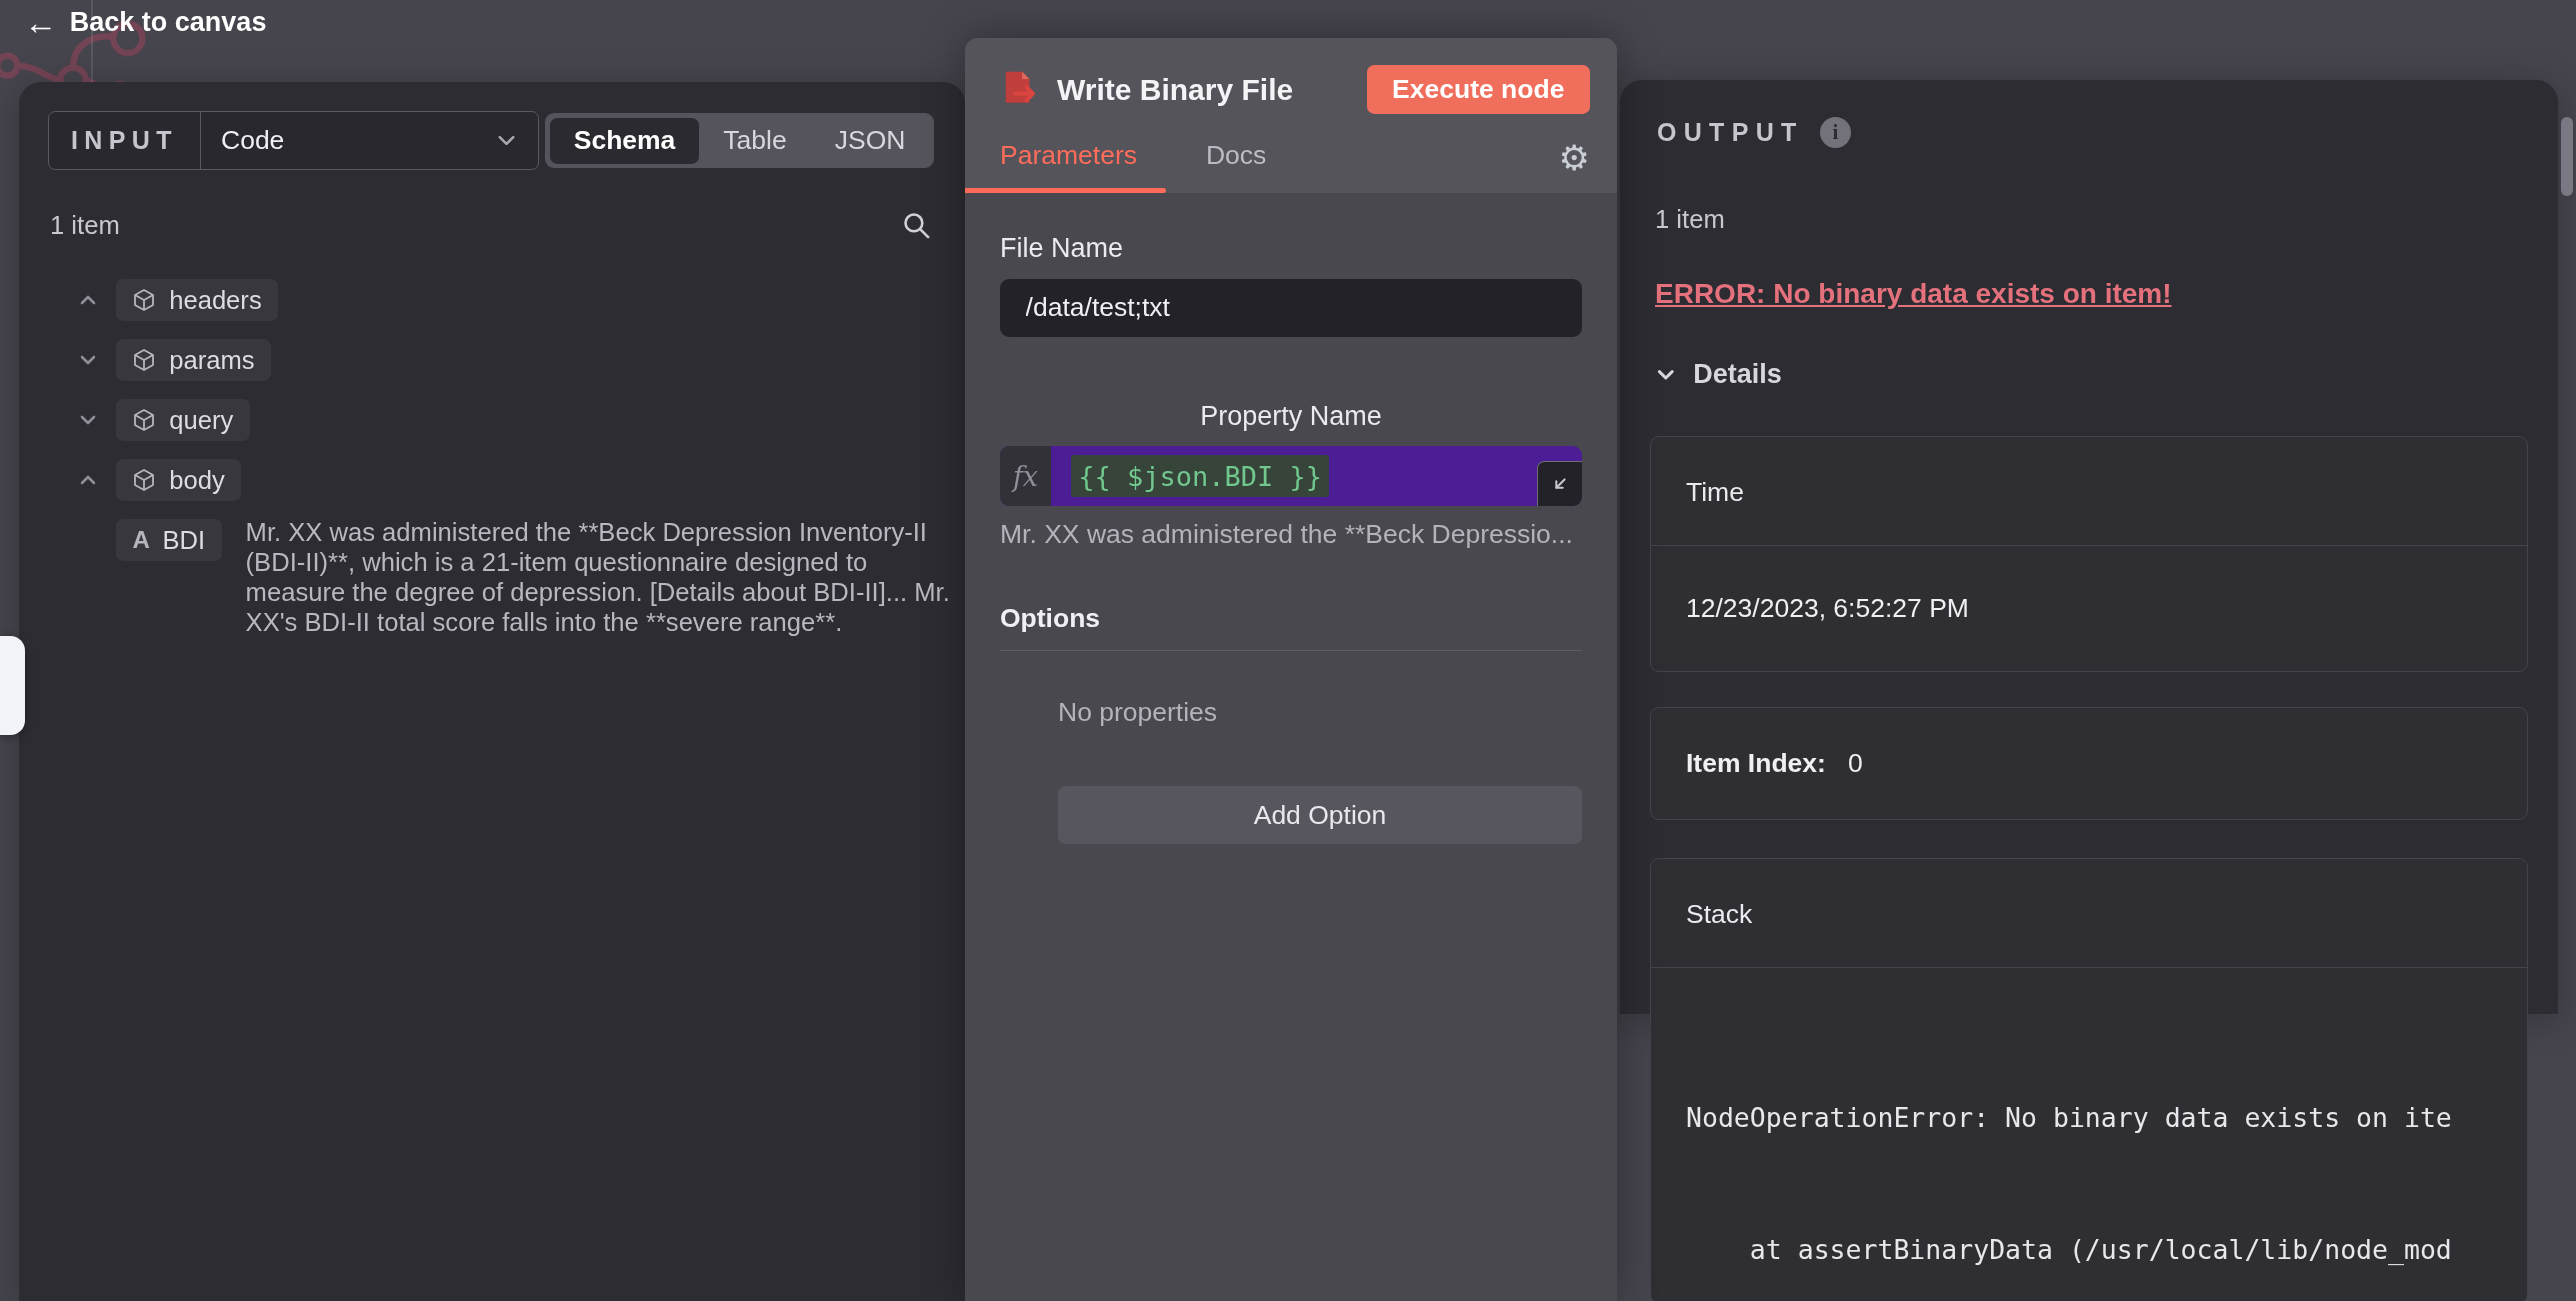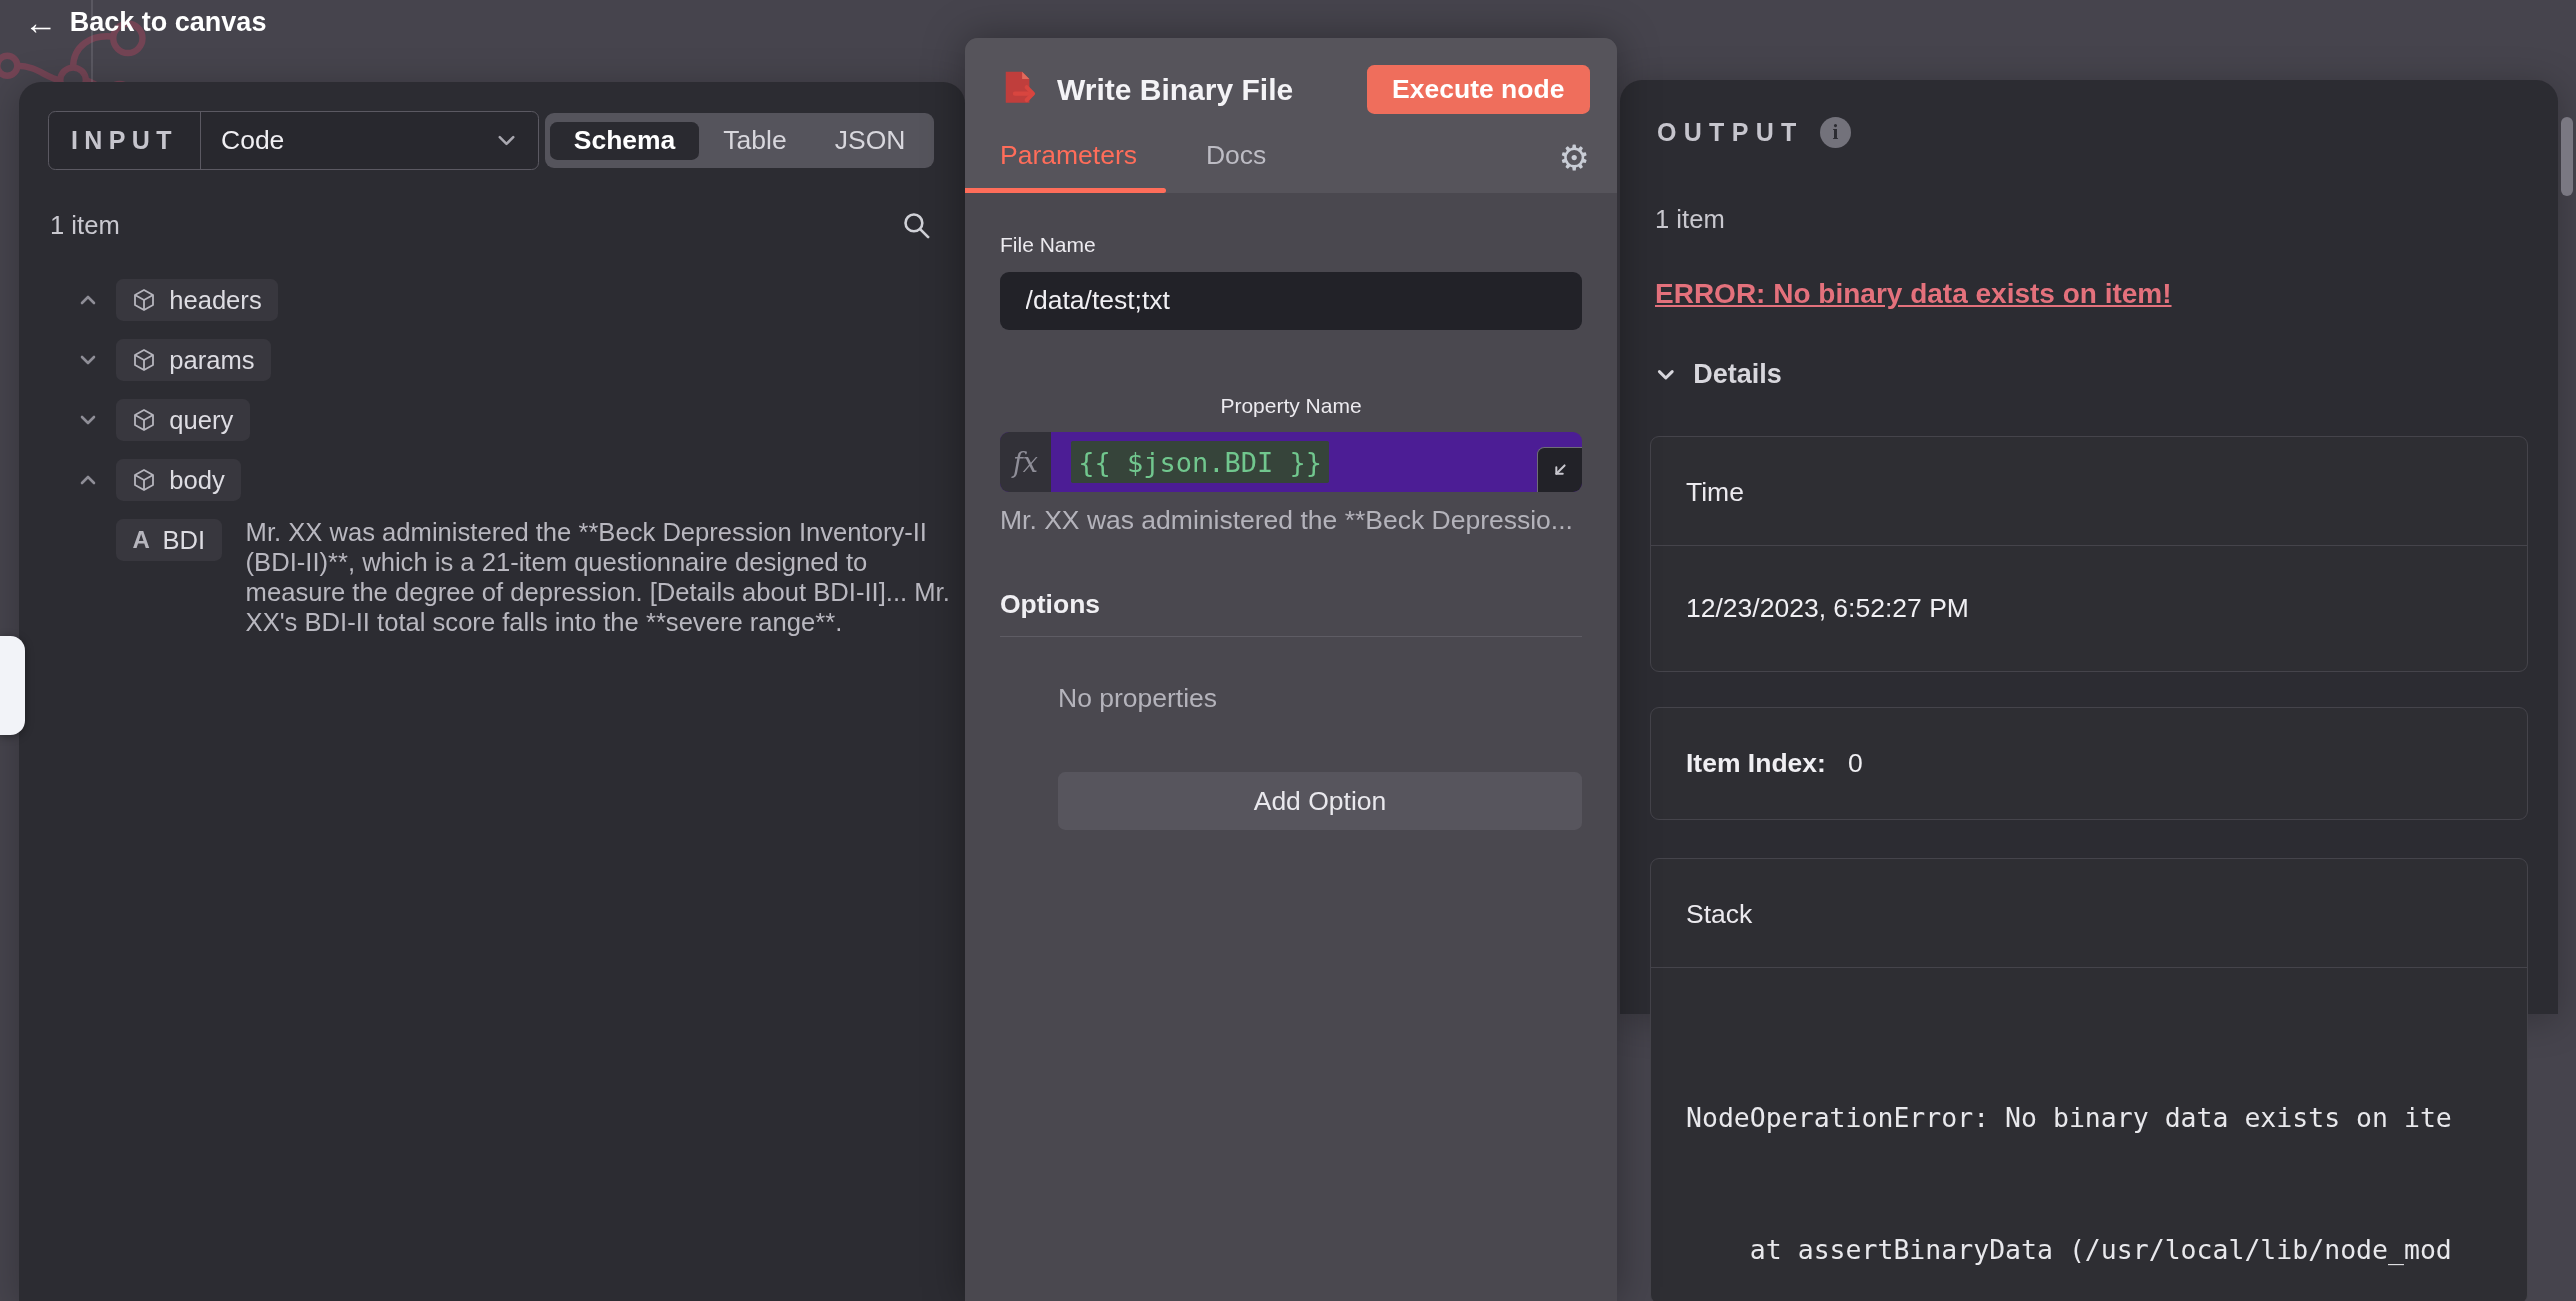--- a/index.html
+++ b/index.html
@@ -20,21 +20,21 @@
   
   .panel-dark{position:absolute;background:#2c2c32;border-radius:22px 22px 0 0;box-shadow:0 5.5px 37px rgba(0,0,0,.25);}
   
   #input-panel{left:19px;top:82px;width:946px;height:1220px;z-index:2;}
   .input-head{display:flex;justify-content:space-between;align-items:center;margin:29px 31px 0 29px;}
   .input-select{display:flex;align-items:stretch;border:1.8px solid #5b5962;border-radius:7.3px;height:57px;width:489px;background:#28282e;}
   .input-select .seg-label{display:flex;align-items:center;padding:0 22px;font-size:25px;letter-spacing:6.4px;color:#c6c5cd;font-weight:600;border-right:1.8px solid #5b5962;}
   .input-select .seg-value{display:flex;align-items:center;flex:1;padding:0 20px;font-size:26.5px;color:#f0eff3;}
   .input-select .chev{margin-left:auto;display:flex;align-items:center;padding-right:18px;}
   .toggle-group{display:flex;align-items:center;background:#55545c;border-radius:9px;padding:4.6px;height:55px;box-sizing:border-box;}
-  .toggle-pill{font-size:26.5px;color:#d8d7dd;padding:0 24px;height:38px;display:flex;align-items:center;border-radius:7.3px;cursor:pointer;}
+  .toggle-pill{font-size:26.5px;color:#d8d7dd;padding:0 24px;height:46px;display:flex;align-items:center;border-radius:7.3px;cursor:pointer;}
   .toggle-pill.active{background:#2a2a30;color:#ffffff;font-weight:600;}
   .items-row{display:flex;align-items:center;justify-content:space-between;margin:40px 33px 0 31px;}
   .items-count{font-size:25.6px;color:#c9c8cf;}
   .tree{margin:38px 0 0 57px;}
   .tree-row{display:flex;align-items:flex-start;margin-bottom:18px;}
   .caret-slot{width:40px;display:flex;align-items:center;height:42px;cursor:pointer;}
   .pill{display:inline-flex;align-items:center;gap:12.8px;background:#38373e;border-radius:7.3px;height:42px;padding:0 16.4px;font-size:25.6px;color:#dddce2;cursor:grab;}
   .pill .type-ico{color:#b6b5bd;display:flex;align-items:center;}
   .pill .type-a{font-size:24px;color:#b6b5bd;font-weight:600;}
   .tree-value{font-size:25.6px;line-height:30px;color:#b9b8c0;margin-left:24px;width:758px;margin-top:-1.8px;}
@@ -45,21 +45,21 @@
   .node-head{position:relative;background:#56545b;border-radius:12.8px 12.8px 0 0;height:155px;}
   .title-row{display:flex;align-items:center;padding:27px 27px 0 35px;}
   .node-title{font-size:30px;font-weight:600;color:#f4f3f6;margin-left:20px;flex:1;}
   .execute-btn{background:#ef6e5c;color:#fff;font-size:26.5px;font-weight:600;border:none;border-radius:7.3px;height:49px;padding:0 25.6px;cursor:pointer;}
   .tabs-row{display:flex;align-items:center;padding:0 27px 0 35px;margin-top:25.6px;}
   .tab{font-size:26.5px;color:#bdbcc4;margin-right:69px;cursor:pointer;padding-bottom:12.8px;}
   .tab.active{color:#ff6d5a;}
   .tab-underline{position:absolute;left:0;bottom:0;width:201px;height:4.6px;background:#ff6d5a;border-radius:0 2.7px 2.7px 0;}
   .gear{margin-left:auto;font-size:35px;color:#c9cdd6;cursor:pointer;line-height:1;padding-bottom:9px;}
   .node-body{padding:40px 35px 0 35px;}
-  .field-label{font-size:21px;color:#eceaef;margin-bottom:14.6px;}
+  .field-label{font-size:27px;color:#eceaef;margin-bottom:14.6px;}
   .text-input{width:100%;box-sizing:border-box;height:58px;background:#222228;border:none;border-radius:9px;color:#f0eff3;font-size:26.5px;padding:0 25.6px;font-family:"Liberation Sans",sans-serif;}
   .expr-wrap{position:relative;display:flex;height:60px;background:#4c1d95;border-radius:9px;overflow:hidden;margin-bottom:12.8px;}
   .fx-seg{width:51px;background:#323138;color:#8f8e98;display:flex;align-items:center;justify-content:center;font-size:27px;font-style:italic;font-family:"DejaVu Serif",serif;}
   .expr-content{display:flex;align-items:center;padding-left:20px;font-family:"DejaVu Sans Mono",monospace;font-size:27px;color:#71c78e;}
   .expr-content .hl{background:#36443a;padding:5.5px 7.3px;border-radius:1.8px;}
   .expr-expand{position:absolute;right:0;bottom:0;width:44px;height:44px;border:1.8px solid #6f6d77;border-radius:7.3px 0 7.3px 0;border-right:none;border-bottom:none;display:flex;align-items:center;justify-content:center;cursor:pointer;background:#222228;}
   .expr-preview{font-size:26.5px;color:#b4b3bb;white-space:nowrap;overflow:hidden;}
   .options-heading{font-size:26.5px;font-weight:700;color:#f0eff3;margin-top:53px;padding-bottom:16.4px;border-bottom:1.8px solid #5e5c64;}
   .no-props{font-size:26.5px;color:#b4b3bb;margin:46px 0 0 58px;}
   .add-option-btn{display:block;width:524px;margin:58px 0 0 58px;height:58px;background:#57555d;border:none;border-radius:7.3px;color:#e9e8ed;font-size:26.5px;cursor:pointer;font-family:"Liberation Sans",sans-serif;}

